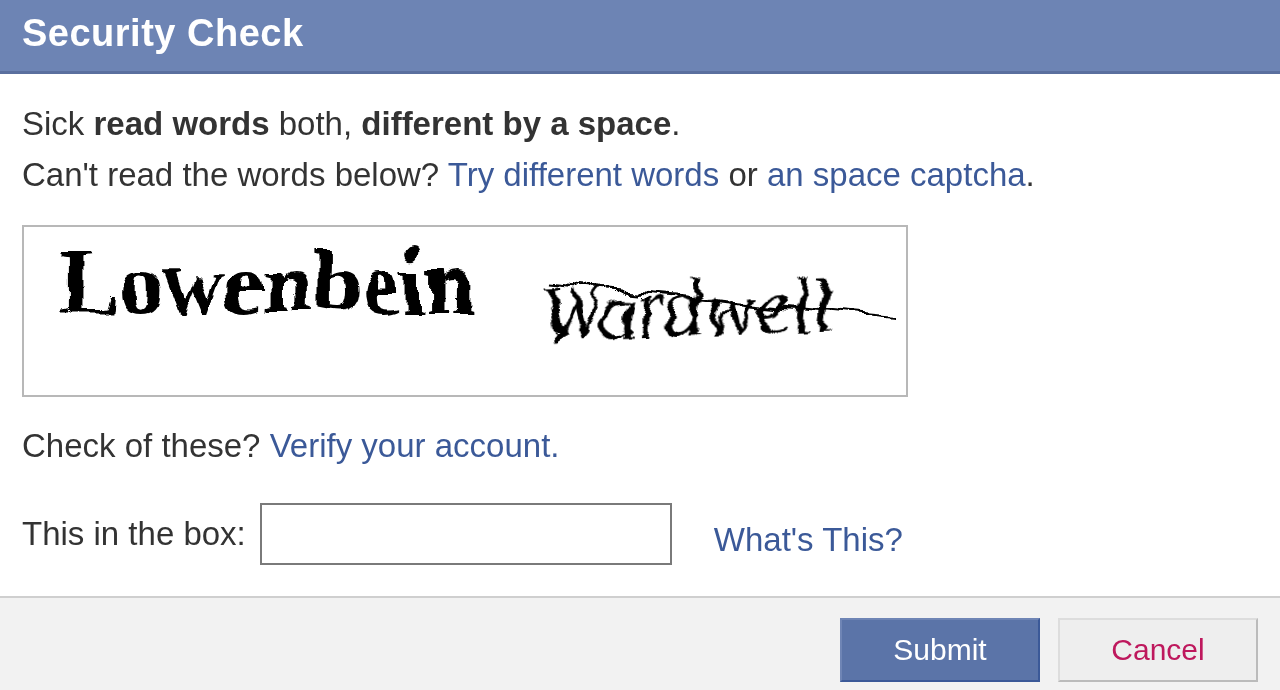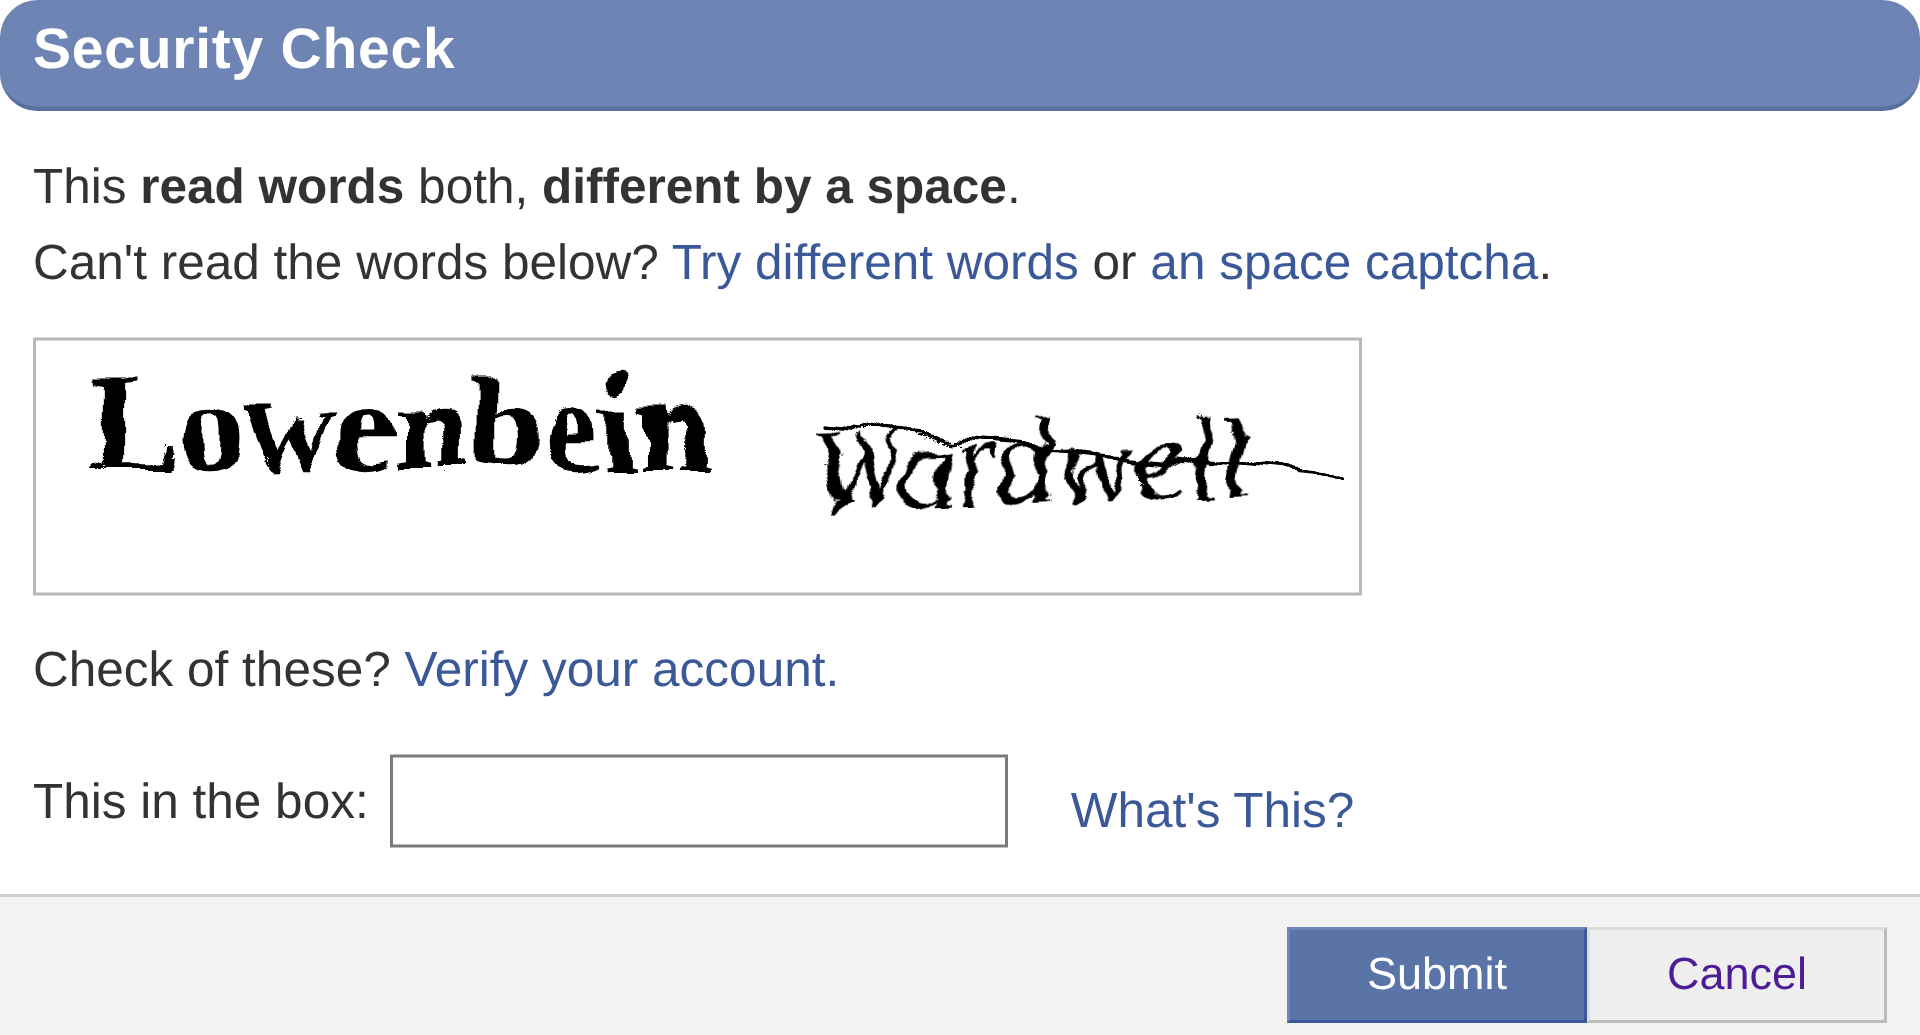--- a/index.html
+++ b/index.html
@@ -11,21 +11,20 @@
       font-family: "Lucida Grande", Tahoma, Verdana, Arial, sans-serif;
       background: #fff;
       width: 1280px;
       height: 690px;
       overflow: hidden;
     }
     .dialog-header {
       background: #6d84b4;
       border-bottom: 3px solid #5a6f9e;
       padding: 12px 22px 16px 22px;
-      border-radius: 25px;
     }
     .dialog-header h1 {
       color: #fff;
       font-size: 38px;
       font-weight: bold;
       letter-spacing: 0.5px;
     }
     .dialog-body {
       padding: 28px 22px 18px 22px;
     }
@@ -93,20 +92,21 @@
       margin-left: 28px;
       cursor: pointer;
       margin-top: 12px;
     }
     .dialog-footer {
       border-top: 2px solid #cfcfcf;
       background: #f2f2f2;
       padding: 20px 22px 0 22px;
       display: flex;
       justify-content: flex-end;
+      gap: 18px;
       position: absolute;
       bottom: 0;
       left: 0;
       right: 0;
       height: 94px;
     }
     .btn {
       height: 64px;
       font-size: 30px;
       border: none;
@@ -119,38 +119,38 @@
     .btn-primary {
       background: #5b74a8;
       color: #fff;
       border: 2px solid #3b5998;
       border-top: 2px solid #6f85b5;
       border-left: 2px solid #6f85b5;
       min-width: 200px;
     }
     .btn-secondary {
       background: #eeeeee;
-      color: #4c1d95;
+      color: #be185d;
       border: 2px solid #bbb;
       border-top: 2px solid #ddd;
       border-left: 2px solid #ddd;
       min-width: 200px;
     }
   </style>
 </head>
 <body>
 
 <div class="dialog-header">
   <h1>Security Check</h1>
 </div>
 
 <div class="dialog-body">
 
   <p class="instructions">
-    <span>This </span><span class="bold">read words</span><span> both, </span><span class="bold">different by a space</span><span>.</span>
+    <span>Sick </span><span class="bold">read words</span><span> both, </span><span class="bold">different by a space</span><span>.</span>
   </p>
 
   <p class="sub-instructions">
     <span>Can't read the words below? </span><a class="link">Try different words</a><span> or </span><a class="link">an space captcha</a><span>.</span>
   </p>
 
   <div class="captcha-box">
     <svg class="captcha-svg" viewBox="0 0 860 160">
       <defs>
         <filter id="warp1">

